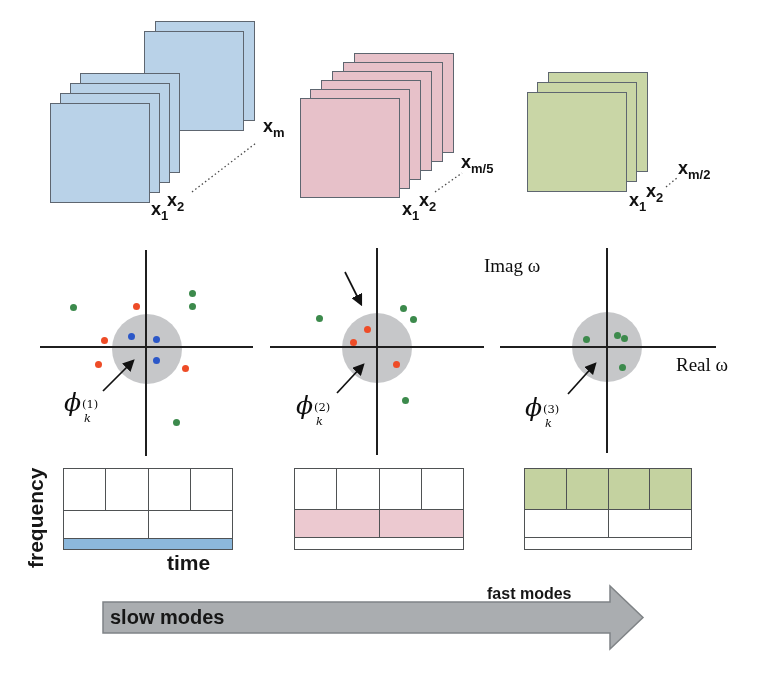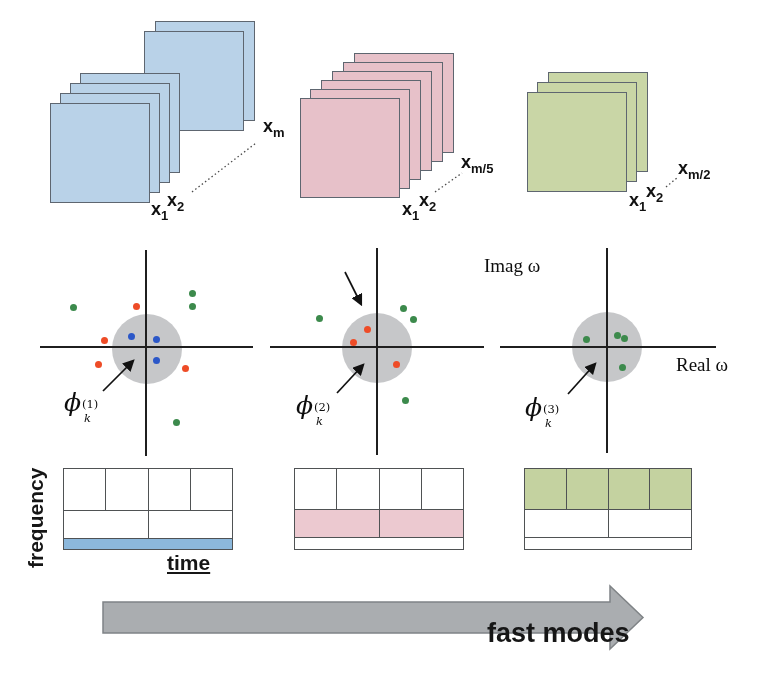--- a/index.html
+++ b/index.html
@@ -146,34 +146,35 @@
         </span></div>
     </div>
 
 
   <span class="serif-label" style="left:484px;top:255px;">Imag ω</span>
 
   <span class="serif-label" style="left:676px;top:354px;">Real ω</span>
 
   <span class="sans-label" style="left:24px;top:568px;font-size:21px;transform:rotate(-90deg);transform-origin:0 0;">frequency</span>
 
-  <span class="sans-label" style="left:167px;top:551px;font-size:21px;text-decoration:underline;">time</span>
+  <span class="sans-label" style="left:167px;top:551px;font-size:21px;">time</span>
 
   <svg id="overlay" width="768" height="673">
     <defs>
       <marker id="ah" viewBox="0 0 10 10" refX="8" refY="5" markerWidth="7" markerHeight="7" orient="auto-start-reverse">
         <path d="M0,0 L10,5 L0,10 z" fill="#111"></path>
       </marker>
     </defs>
     <polygon points="103,602 610,602 610,586 643,617.5 610,649 610,633 103,633" fill="#aaadb0" stroke="#7f8386" stroke-width="1.5"></polygon>
     <g id="connectors">
         <line x1="103" y1="391" x2="133" y2="361" stroke="#111" stroke-width="1.7" marker-end="url(#ah)"></line>
         <line x1="337" y1="393" x2="363" y2="365" stroke="#111" stroke-width="1.7" marker-end="url(#ah)"></line>
         <line x1="568" y1="394" x2="595" y2="364" stroke="#111" stroke-width="1.7" marker-end="url(#ah)"></line>
         <line x1="345" y1="272" x2="361" y2="304" stroke="#111" stroke-width="1.7" marker-end="url(#ah)"></line>
         <line x1="192" y1="192" x2="256" y2="143" stroke="#4a4a4a" stroke-width="1.3" stroke-dasharray="1.5,2.6"></line>
         <line x1="435" y1="192" x2="462" y2="173" stroke="#4a4a4a" stroke-width="1.3" stroke-dasharray="1.5,2.6"></line>
         <line x1="666" y1="187" x2="678" y2="177" stroke="#4a4a4a" stroke-width="1.3" stroke-dasharray="1.5,2.6"></line>
       </g>
   </svg>
 
-  <span class="sans-label" style="left:487px;top:618px;font-size:27px;">fast modes</span>
+  <span class="sans-label" style="left:110px;top:606px;font-size:20px;">slow modes</span>
+  <span class="sans-label" style="left:487px;top:585px;font-size:16px;">fast modes</span>
 </div>
 
 </body></html>

